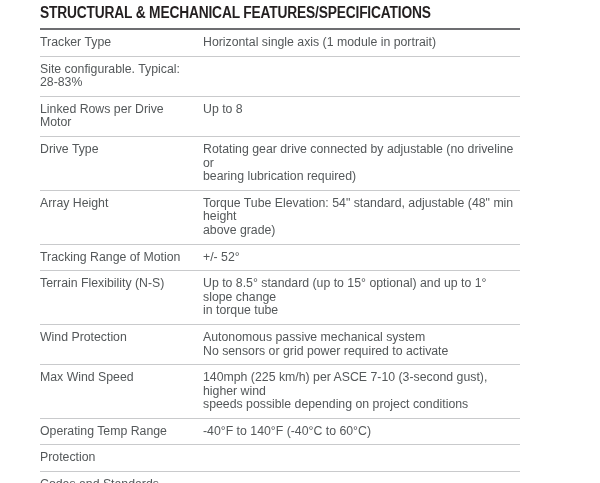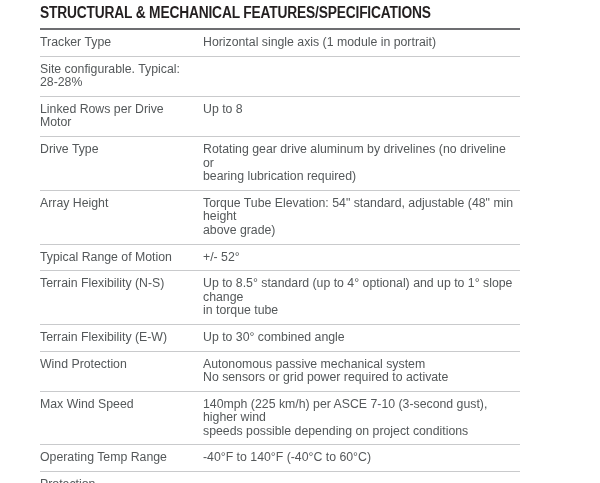--- a/index.html
+++ b/index.html
@@ -63,56 +63,52 @@
   </div>
 
   <div class="spec-table">
 
     <div class="spec-row">
       <div class="spec-label">Tracker Type</div>
       <div class="spec-value">Horizontal single axis (1 module in portrait)</div>
     </div>
 
     <div class="spec-row">
-      <div class="spec-value">Site configurable. Typical: 28-28%</div>
+      <div class="spec-value">Site configurable. Typical: 28-83%</div>
     </div>
 
     <div class="spec-row">
       <div class="spec-label">Linked Rows per Drive
 Motor</div>
       <div class="spec-value">Up to 8</div>
     </div>
 
     <div class="spec-row">
       <div class="spec-label">Drive Type</div>
-      <div class="spec-value">Rotating gear drive aluminum by drivelines (no driveline or
+      <div class="spec-value">Rotating gear drive connected by adjustable (no driveline or
 bearing lubrication required)</div>
     </div>
 
     <div class="spec-row">
       <div class="spec-label">Array Height</div>
       <div class="spec-value">Torque Tube Elevation: 54" standard, adjustable (48" min height
 above grade)</div>
     </div>
 
     <div class="spec-row">
-      <div class="spec-label">Typical Range of Motion</div>
+      <div class="spec-label">Tracking Range of Motion</div>
       <div class="spec-value">+/- 52°</div>
     </div>
 
     <div class="spec-row">
       <div class="spec-label">Terrain Flexibility (N-S)</div>
-      <div class="spec-value">Up to 8.5° standard (up to 4° optional) and up to 1° slope change
+      <div class="spec-value">Up to 8.5° standard (up to 15° optional) and up to 1° slope change
 in torque tube</div>
     </div>
 
-    <div class="spec-row">
-      <div class="spec-label">Terrain Flexibility (E-W)</div>
-      <div class="spec-value">Up to 30° combined angle</div>
-    </div>
 
     <div class="spec-row">
       <div class="spec-label">Wind Protection</div>
       <div class="spec-value">Autonomous passive mechanical system
 No sensors or grid power required to activate</div>
     </div>
 
     <div class="spec-row">
       <div class="spec-label">Max Wind Speed</div>
       <div class="spec-value">140mph (225 km/h) per ASCE 7-10 (3-second gust), higher wind

